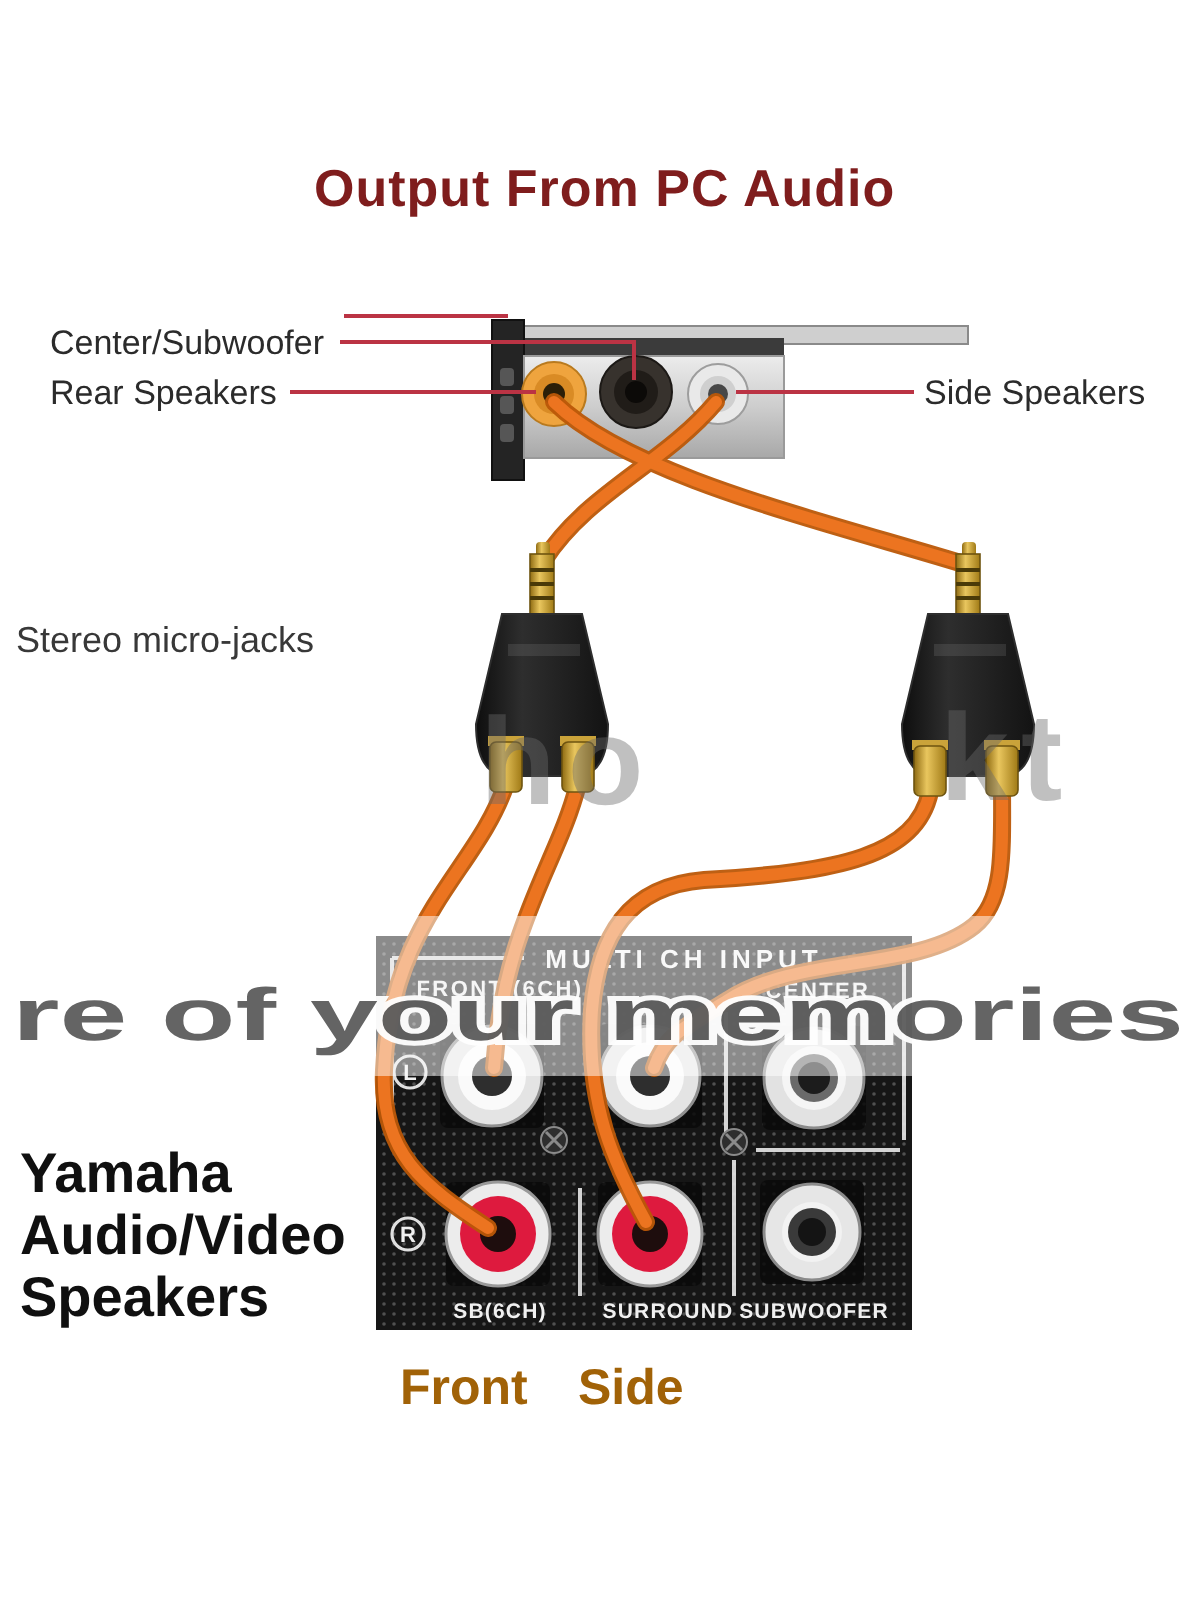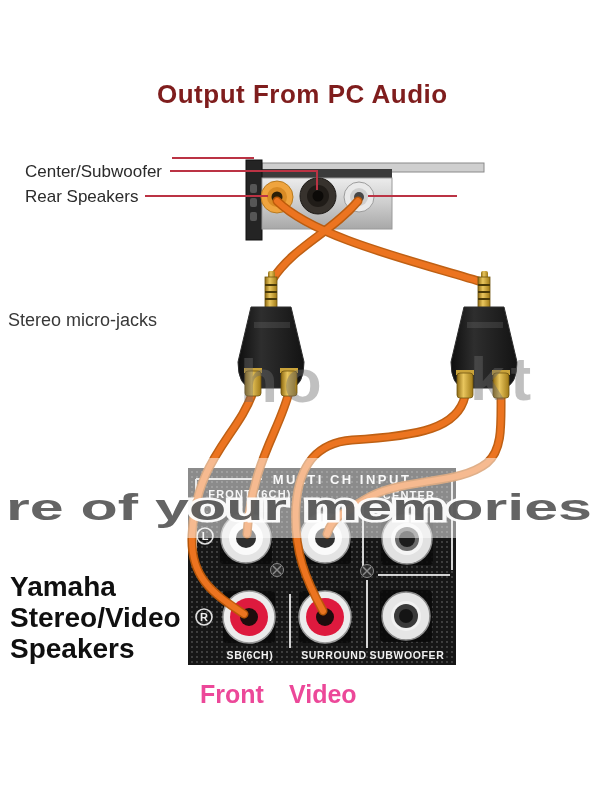--- a/index.html
+++ b/index.html
@@ -6,21 +6,21 @@
   #stage{
     position:relative;width:600px;height:800px;background:#ffffff;overflow:hidden;
     font-family:"Liberation Sans", sans-serif;
   }
   #gfx{position:absolute;left:0;top:0;}
   .txt{position:absolute;color:#7f1d1d;white-space:nowrap;}
   .title{font-size:26px;font-weight:bold;letter-spacing:.5px;}
   .callout{font-size:17px;color:#2b2b2b;}
   .note{font-size:18px;color:#383838;line-height:23px;text-align:right;}
   .bigname{font-size:28px;font-weight:bold;line-height:31px;color:#101010;}
-  .frlabel{font-size:25px;font-weight:bold;color:#ec4899;}
+  .frlabel{font-size:25px;font-weight:bold;color:#a16207;}
   svg text{font-family:"Liberation Sans", sans-serif;}
   .panel-head{font-size:13px;font-weight:bold;letter-spacing:2.5px;fill:#f2f2f2;}
   .panel-sub{font-size:11px;font-weight:bold;letter-spacing:1.2px;fill:#ededed;}
   .panel-jack-label{font-size:10.5px;font-weight:bold;letter-spacing:.6px;fill:#f0f0f0;}
   .lr-marker{font-size:11px;font-weight:bold;fill:#f0f0f0;}
   .wm-band-text{font-size:37px;font-weight:bold;fill:#5c5c5c;stroke:#ffffff;stroke-width:5px;paint-order:stroke;opacity:.95;}
   .wm-frag{font-size:62px;font-weight:bold;fill:#6a6a6a;opacity:.42;letter-spacing:6px;}
 </style>
 </head>
 <body>
@@ -221,27 +221,28 @@
     <text class="wm-frag" x="470" y="400">kt</text>
 
     <rect x="0" y="458" width="600" height="80" fill="#ffffff" opacity="0.5"></rect>
     <text class="wm-band-text" x="6" y="520" textLength="586" lengthAdjust="spacingAndGlyphs">re of your memories</text>
   </svg>
 
   <div class="txt title" style="left:157px;top:79px;">Output From PC Audio</div>
 
   <div class="txt callout" style="left:25px;top:162px;">Center/Subwoofer</div>
   <div class="txt callout" style="left:25px;top:187px;">Rear Speakers</div>
+  <div class="txt callout" style="left:462px;top:187px;">Side Speakers</div>
 
   <div class="txt note" style="left:8px;top:309px;">
     <div>Stereo micro-jacks</div>
   </div>
 
   <div class="txt bigname" style="left:10px;top:571px;">
     <div>Yamaha</div>
-    <div>Stereo/Video</div>
+    <div>Audio/Video</div>
     <div>Speakers</div>
   </div>
 
   <div class="txt frlabel" style="left:200px;top:680px;">Front</div>
-  <div class="txt frlabel" style="left:289px;top:680px;">Video</div>
+  <div class="txt frlabel" style="left:289px;top:680px;">Side</div>
 
 </div>
 
 </body></html>

